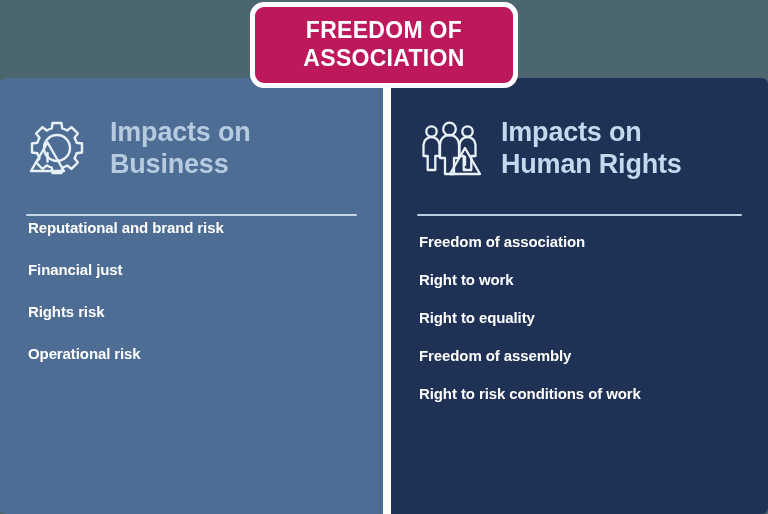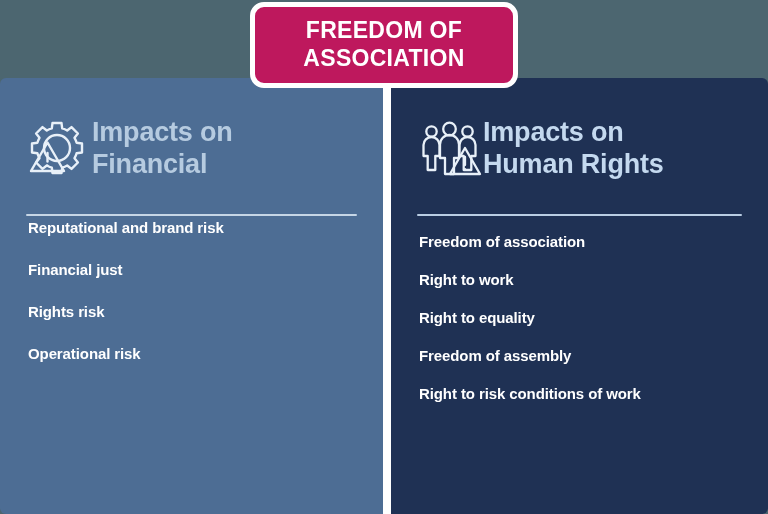--- a/index.html
+++ b/index.html
@@ -52,20 +52,21 @@
     width: 377px;
     background: #1f3154;
     border-radius: 0 6px 6px 0;
     padding: 28px 26px 0 26px;
   }
 
   
   .panel-header {
     display: flex;
     align-items: center;
+    gap: 18px;
     height: 86px;
   }
 
   .panel-icon {
     flex: 0 0 auto;
     width: 66px;
     height: 66px;
     display: block;
   }
 
@@ -147,21 +148,21 @@
           <g fill="none" stroke="#e8f0f8" stroke-width="2.4" stroke-linejoin="round" stroke-linecap="round">
             <path d="M26.5 7 h9 l0.7 5.4 a18 18 0 0 1 5.0 2.1 l4.3-3.4 6.4 6.4 -3.4 4.3 a18 18 0 0 1 2.1 5.0 l5.4 0.7 v9 l-5.4 0.7 a18 18 0 0 1 -2.1 5.0 l3.4 4.3 -6.4 6.4 -4.3-3.4 a18 18 0 0 1 -5.0 2.1 L35.5 57 h-9 l-0.7-5.4 a18 18 0 0 1 -5.0-2.1 l-4.3 3.4 -6.4-6.4 3.4-4.3 a18 18 0 0 1 -2.1-5.0 L6 36.5 v-9 l5.4-0.7 a18 18 0 0 1 2.1-5.0 l-3.4-4.3 6.4-6.4 4.3 3.4 a18 18 0 0 1 5.0-2.1 z"></path>
             <circle cx="31" cy="32" r="13"></circle>
             <path d="M21.5 26.5 L38 55 H5 Z" stroke-linejoin="round"></path>
             <line x1="21.5" y1="37" x2="21.5" y2="45.5"></line>
             <circle cx="21.5" cy="49.5" r="1.1" fill="#e8f0f8" stroke="none"></circle>
           </g>
         </svg>
         <h2 class="panel-title">
           <span>Impacts on</span><br>
-          <span>Financial</span>
+          <span>Business</span>
         </h2>
       </div>
 
       <div class="panel-rule"></div>
 
       <ul class="panel-list">
         <li>Reputational and brand risk</li>
         <li>Financial just</li>
         <li>Rights risk</li>
         <li>Operational risk</li>

